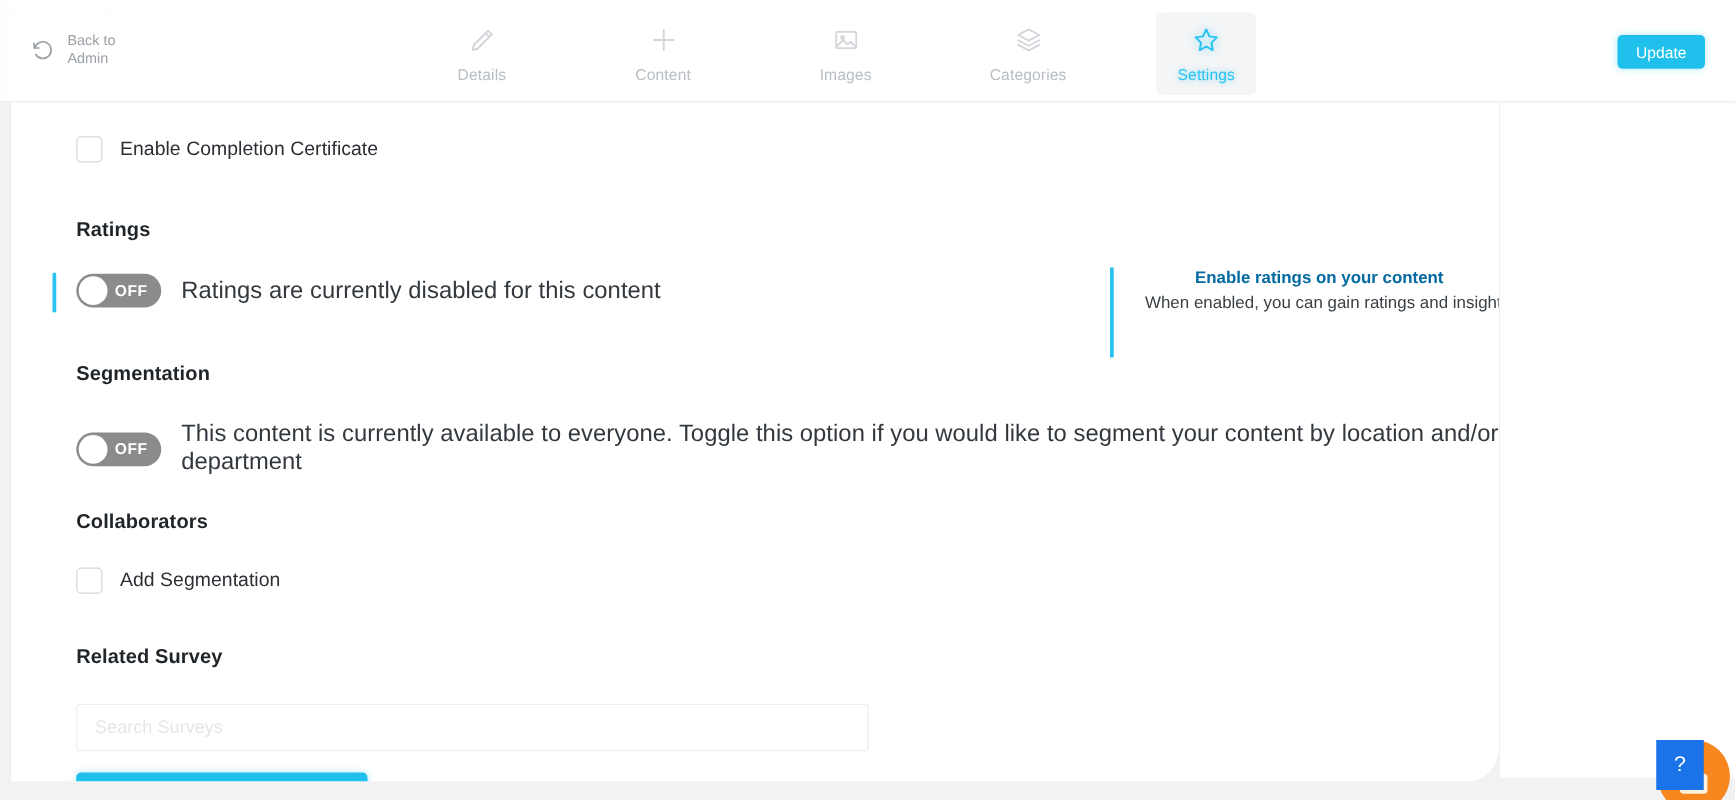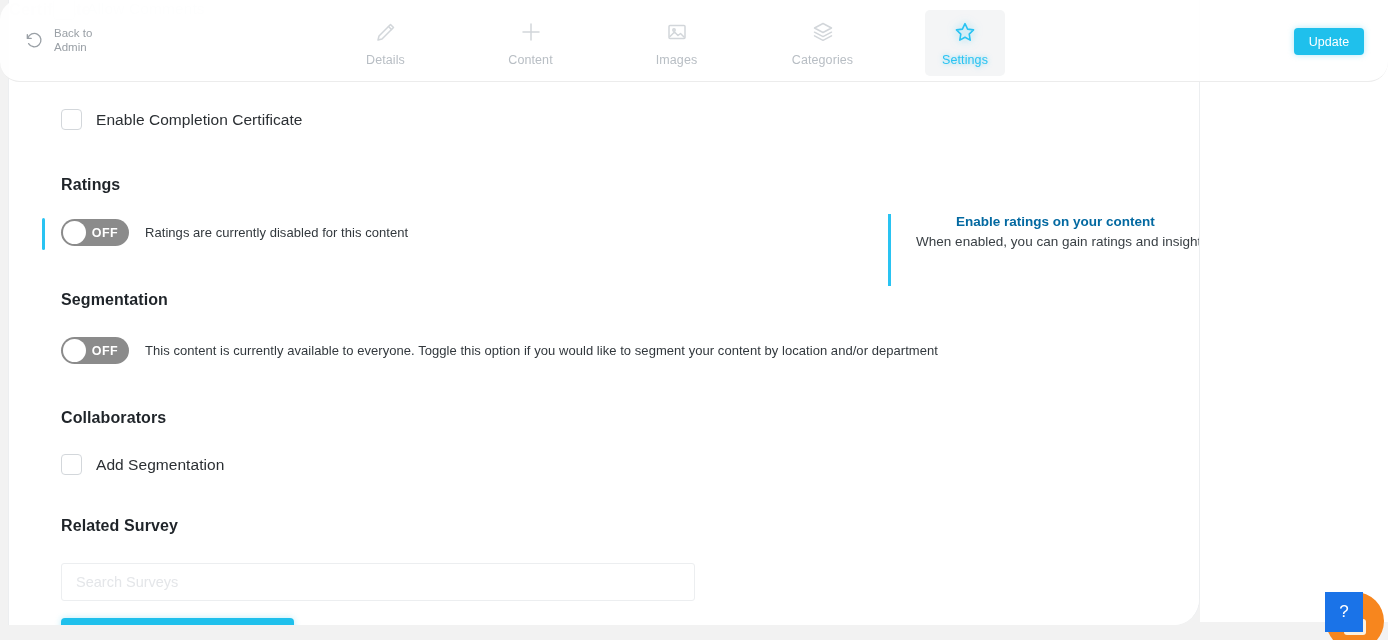--- a/index.html
+++ b/index.html
@@ -86,21 +86,20 @@
 
   
   .header {
     position: absolute;
     left: 0; top: 0;
     width: 1388px;
     height: 82px;
     background: rgba(255,255,255,0.92);
     border-bottom: 1px solid #ececec;
     z-index: 40;
-    border-radius: 20px;
   }
   .header-inner {
     position: relative;
     width: 1388px;
     height: 82px;
   }
 
   
   .back-admin {
     position: absolute;
@@ -254,21 +253,21 @@
     border-radius: 50%;
     background: #ffffff;
   }
   .toggle .t-state {
     font-size: 12.5px;
     font-weight: 700;
     color: #ffffff;
     letter-spacing: .4px;
   }
   .toggle-text {
-    font-size: 13px;
+    font-size: 19px;
     color: #32383d;
     letter-spacing: .05px;
   }
 
   
   .info-box {
     position: absolute;
     left: 879px;
     top: 214px;
     width: 420px;

